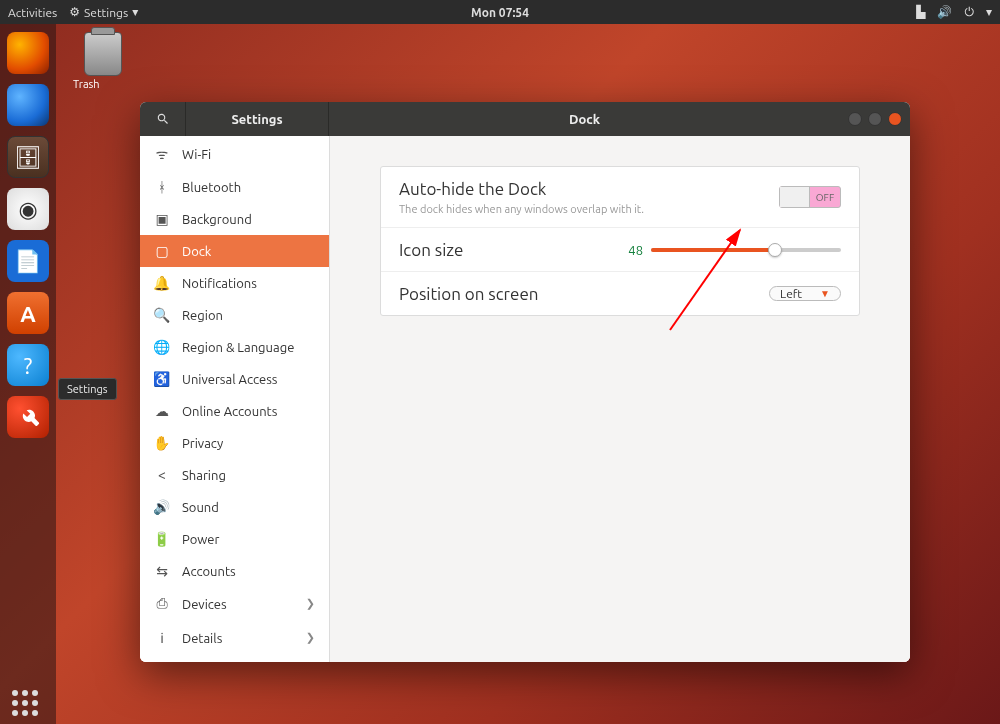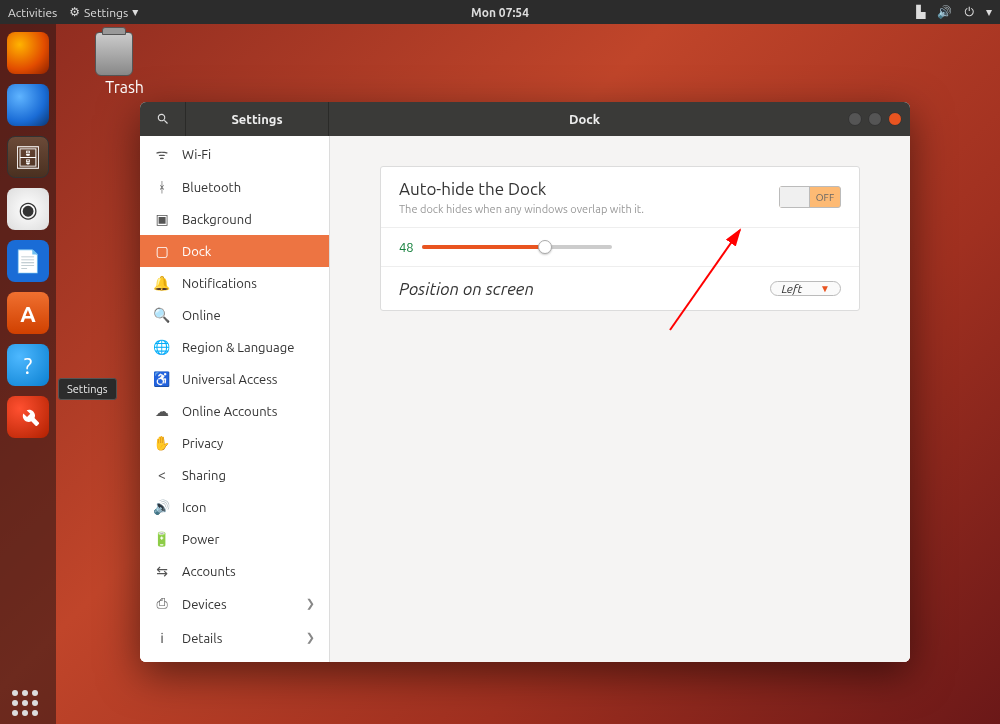--- a/index.html
+++ b/index.html
@@ -5,21 +5,21 @@
 * { margin: 0; padding: 0; box-sizing: border-box; font-family: Ubuntu, "Segoe UI", sans-serif; }
 body { width: 1000px; height: 724px; overflow: hidden; background: linear-gradient(135deg, #8b2a1f 0%, #c0452a 40%, #a03020 70%, #6b1818 100%); position: relative; }
 
 
 .topbar { height: 24px; background: #2c2c2c; color: #ddd; display: flex; align-items: center; font-size: 12px; padding: 0 8px; justify-content: space-between; }
 .topbar .left, .topbar .right { display: flex; align-items: center; gap: 12px; }
 .topbar .center { position: absolute; left: 50%; transform: translateX(-50%); font-weight: bold; }
 .topbar-item { display: inline-flex; align-items: center; gap: 4px; }
 
 
-.desktop-icon { position: absolute; top: 32px; left: 84px; width: 60px; text-align: right; color: #fff; font-size: 16px; }
+.desktop-icon { position: absolute; top: 32px; left: 73px; width: 60px; text-align: left; color: #fff; font-size: 11px; }
 .trash-can { width: 38px; height: 44px; margin: 0 auto 2px; background: linear-gradient(#ccc, #888); border-radius: 4px 4px 6px 6px; border: 1px solid #555; position: relative; }
 .trash-can:before { content:''; position:absolute; top:-6px; left:6px; right:6px; height:6px; background:#999; border-radius:3px 3px 0 0; border:1px solid #555; }
 
 
 .dock { position: absolute; left: 0; top: 24px; bottom: 0; width: 56px; background: rgba(40,20,20,0.55); display: flex; flex-direction: column; align-items: center; padding-top: 8px; gap: 10px; }
 .dock-icon { width: 42px; height: 42px; border-radius: 8px; display:flex; align-items:center; justify-content:center; font-size:22px; color:#fff; }
 .dock-icon.firefox { background: radial-gradient(circle at 30% 30%, #ffb300, #e24c00 60%, #8a2000); }
 .dock-icon.thunderbird { background: radial-gradient(circle at 30% 30%, #5fb4ff, #1a6cd6 60%, #0a3570); }
 .dock-icon.files { background: linear-gradient(#6b4a38,#4a3020); border:1px solid #333; }
 .dock-icon.rhythmbox { background: radial-gradient(#fff,#ddd); color:#333; }
@@ -47,26 +47,26 @@
 .sidebar { width:190px; background:#fff; border-right:1px solid #dcdcdc; overflow-y:auto; }
 .sb-item { display:flex; align-items:center; gap:12px; padding:8px 14px; font-size:13px; color:#333; cursor:pointer; }
 .sb-item.active { background:#ed7442; color:#fff; }
 .sb-item .chev { margin-left:auto; color:#888; font-size:11px; }
 .sb-icon { width:16px; display:inline-flex; justify-content:center; color:#555; font-size:14px; }
 .sb-item.active .sb-icon { color:#fff; }
 
 .content { flex:1; background:#f5f4f3; padding:30px 50px; }
 .panel { background:#fff; border:1px solid #dcdcdc; border-radius:3px; }
 .panel-row { padding:12px 18px; border-bottom:1px solid #eee; display:flex; align-items:center; }
-.panel-row:last-child { border-bottom:none;font-style:italic; }
+.panel-row:last-child { border-bottom:none; }
 .row-label { font-size:17px; color:#333; }
 .row-sub { font-size:11px; color:#999; margin-top:5px; }
 .row-left { flex:1; }
 
-.switch { width:62px; height:22px; background:#fdba74; border:1px solid #bbb; border-radius:3px; position:relative; display:flex; }
+.switch { width:62px; height:22px; background:#f9a8d4; border:1px solid #bbb; border-radius:3px; position:relative; display:flex; }
 .switch .knob { width:30px; background:#f0f0f0; border-right:1px solid #bbb; }
 .switch .lbl { flex:1; font-size:10px; display:flex; align-items:center; justify-content:center; color:#666; }
 
 .slider-row { display:flex; align-items:center; }
 .slider-val { font-size:13px; color:#15803d; margin-right:8px; }
 .slider { position:relative; width:190px; height:4px; background:#ccc; border-radius:2px; }
 .slider .fill { position:absolute; left:0; top:0; bottom:0; width:65%; background:#e95420; border-radius:2px; }
 .slider .thumb { position:absolute; left:65%; top:50%; width:14px; height:14px; background:#fff; border:1px solid #aaa; border-radius:50%; transform:translate(-50%,-50%); box-shadow:0 1px 2px rgba(0,0,0,0.2); }
 
 .dropdown { background:#fafafa; border:1px solid #bbb; border-radius:10px; padding:0 10px; font-size:12px; color:#333; display:flex; align-items:center; gap:18px; }
@@ -161,21 +161,21 @@
         <div class="sb-item active">
           <span class="sb-icon">▢</span>
           <span>Dock</span>
         </div>
         <div class="sb-item">
           <span class="sb-icon">🔔</span>
           <span>Notifications</span>
         </div>
         <div class="sb-item">
           <span class="sb-icon">🔍</span>
-          <span>Online</span>
+          <span>Region</span>
         </div>
         <div class="sb-item">
           <span class="sb-icon">🌐</span>
           <span>Region &amp; Language</span>
         </div>
         <div class="sb-item">
           <span class="sb-icon">♿</span>
           <span>Universal Access</span>
         </div>
         <div class="sb-item">
@@ -185,21 +185,21 @@
         <div class="sb-item">
           <span class="sb-icon">✋</span>
           <span>Privacy</span>
         </div>
         <div class="sb-item">
           <span class="sb-icon">&lt;</span>
           <span>Sharing</span>
         </div>
         <div class="sb-item">
           <span class="sb-icon">🔊</span>
-          <span>Icon</span>
+          <span>Sound</span>
         </div>
         <div class="sb-item">
           <span class="sb-icon">🔋</span>
           <span>Power</span>
         </div>
         <div class="sb-item">
           <span class="sb-icon">⇆</span>
           <span>Accounts</span>
         </div>
         <div class="sb-item">
@@ -219,20 +219,23 @@
           <div class="row-left">
             <div class="row-label">Auto-hide the Dock</div>
             <div class="row-sub">The dock hides when any windows overlap with it.</div>
           </div>
           <div class="switch">
             <div class="knob"></div>
             <div class="lbl">OFF</div>
           </div>
         </div>
         <div class="panel-row slider-row">
+          <div class="row-left">
+            <span class="row-label">Icon size</span>
+          </div>
           <span class="slider-val">48</span>
           <div class="slider">
             <div class="fill"></div>
             <div class="thumb"></div>
           </div>
         </div>
         <div class="panel-row">
           <div class="row-left">
             <span class="row-label">Position on screen</span>
           </div>

